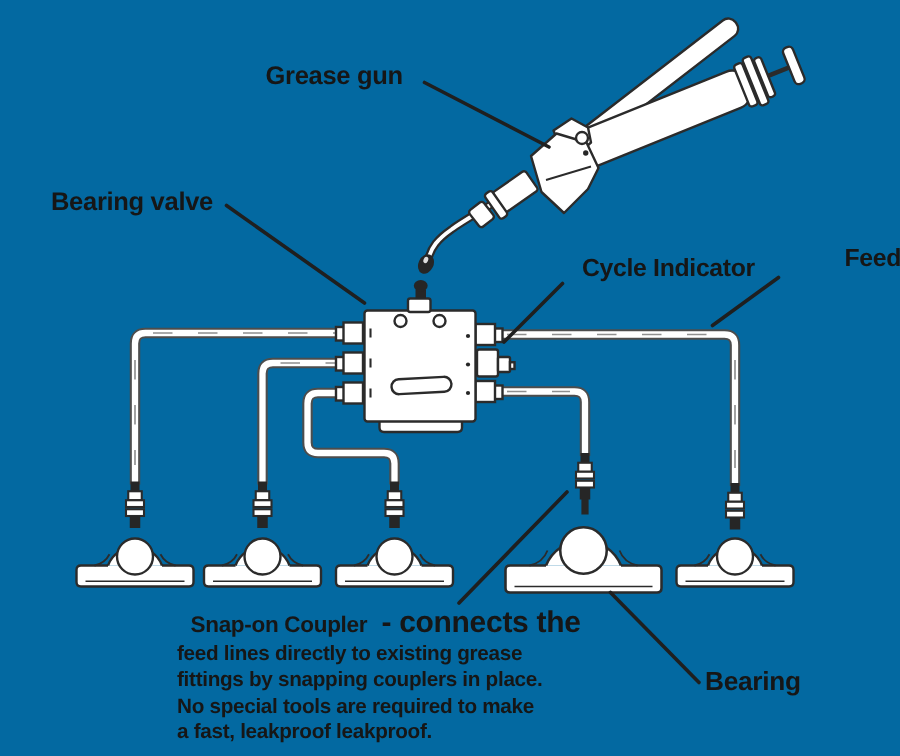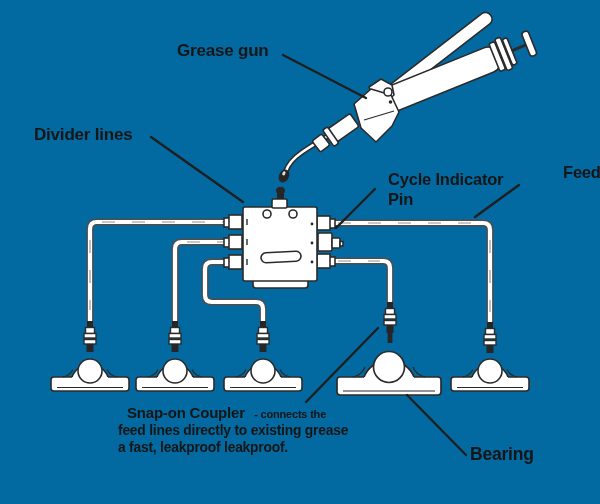--- a/index.html
+++ b/index.html
@@ -9,21 +9,21 @@
   .label{position:absolute;font-weight:700;font-size:17px;color:#161616;
          letter-spacing:-0.2px;white-space:nowrap;}
   .lbl-grease-gun{left:177px;top:41px;}
   .lbl-divider-valve{left:34px;top:125px;}
   .lbl-cycle{left:388px;top:169px;font-size:16.5px;line-height:20px;}
   .lbl-feedline{left:515px;top:163px;font-size:16.5px;margin-left:48px;}
   .lbl-bearing{left:470px;top:444px;font-size:17.5px;}
   .snapblock{position:absolute;left:118px;top:404px;font-weight:700;color:#161616;}
   .snapline1{white-space:nowrap;margin-left:9px;}
   .snaphead{font-size:15px;letter-spacing:-0.2px;}
-  .snaplead{font-size:11px;margin-left:5px;letter-spacing:-0.2px;}
+  .snaplead{font-size:20px;margin-left:5px;letter-spacing:-0.2px;}
   .snapline{font-size:13.8px;line-height:17.4px;white-space:nowrap;letter-spacing:-0.2px;}
   .pipe-o{stroke:#4d4d4d;stroke-width:7;fill:none;}
   .pipe-i{stroke:#ffffff;stroke-width:4.2;fill:none;}
   .pipe-d{stroke:#8f8f8f;stroke-width:1.1;stroke-dasharray:13 17;fill:none;}
   .ink{fill:#ffffff;stroke:#2b2b2b;stroke-width:1.6;}
   .dark{fill:#262626;stroke:none;}
 </style>
 </head>
 <body>
 
@@ -160,30 +160,31 @@
     <line x1="283" y1="55" x2="366" y2="98"></line>
     <line x1="151" y1="137" x2="243" y2="202"></line>
     <line x1="375" y1="189" x2="336" y2="228"></line>
     <line x1="519" y1="185" x2="475" y2="217"></line>
     <line x1="306" y1="402" x2="378" y2="328"></line>
     <line x1="407" y1="395" x2="466" y2="455"></line>
   </g>
 </svg>
 
   <div class="label lbl-grease-gun">Grease gun</div>
-  <div class="label lbl-divider-valve">Divider lines</div>
+  <div class="label lbl-divider-valve">Bearing valve</div>
   <div class="label lbl-cycle">
     <div>Cycle Indicator</div>
-    <div>Pin</div>
   </div>
   <div class="label lbl-feedline">Feedline</div>
   <div class="label lbl-bearing">Bearing</div>
 
   <div class="snapblock">
     <div class="snapline1">
       <span class="snaphead">Snap-on Coupler</span>
       <span class="snaplead">- connects the</span>
     </div>
     <div class="snapline">feed lines directly to existing grease</div>
+    <div class="snapline">fittings by snapping couplers in place.</div>
+    <div class="snapline">No special tools are required to make</div>
     <div class="snapline">a fast, leakproof leakproof.</div>
   </div>
 
 </div>
 
 </body></html>

